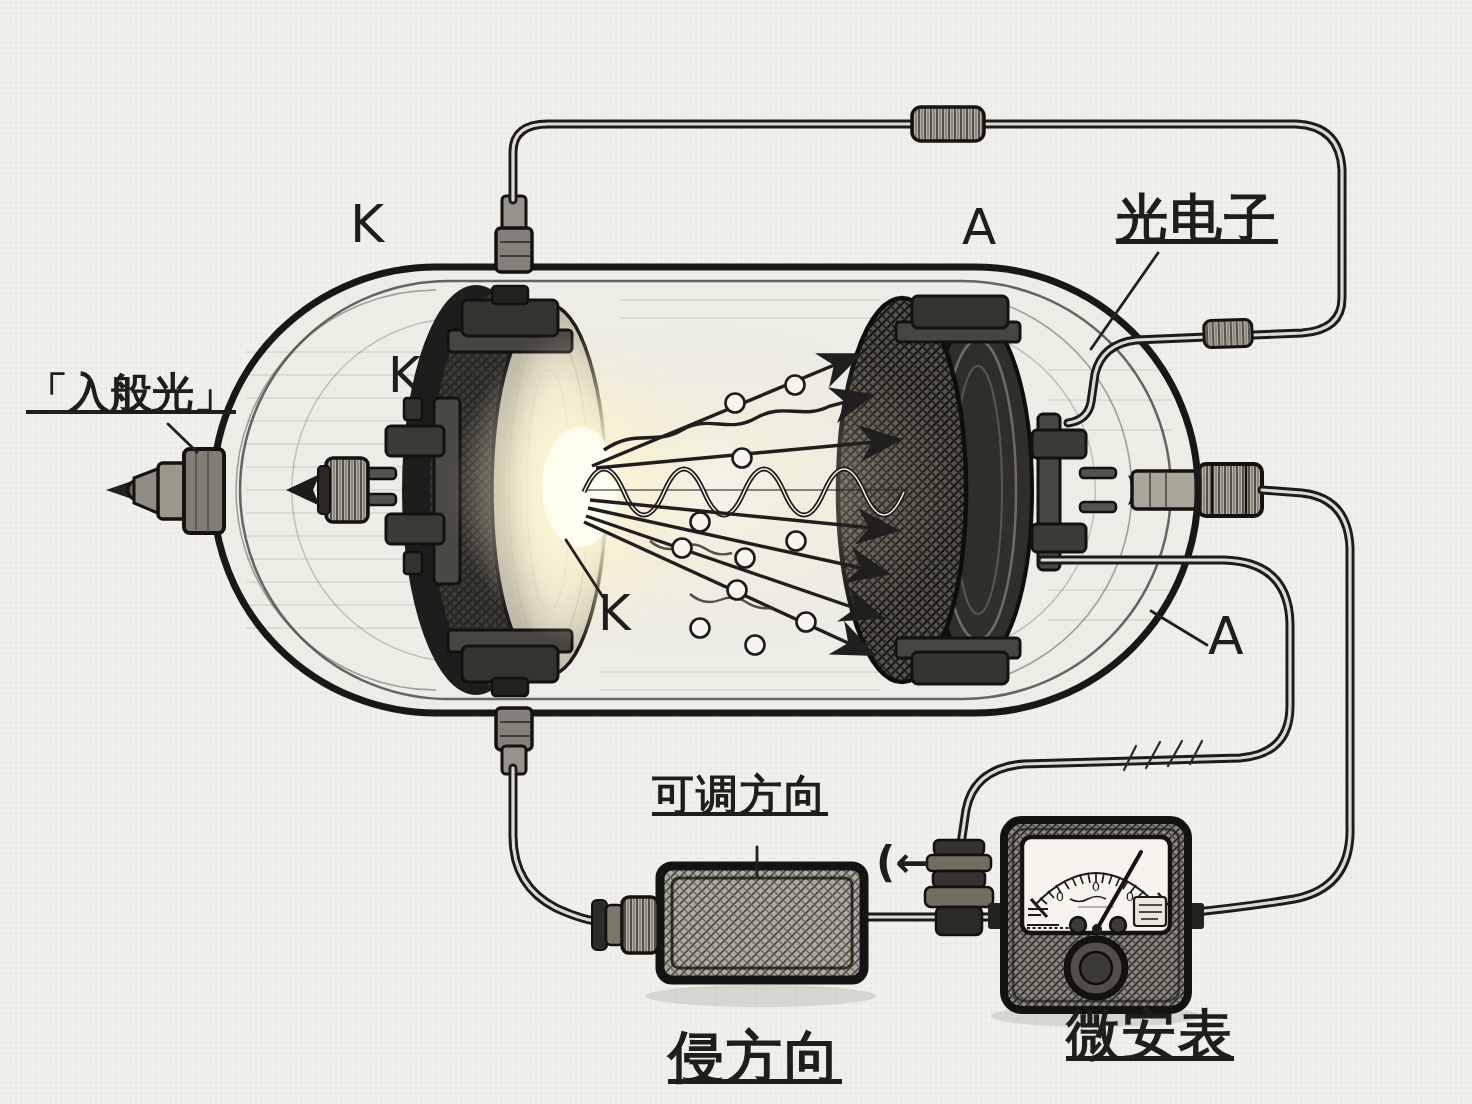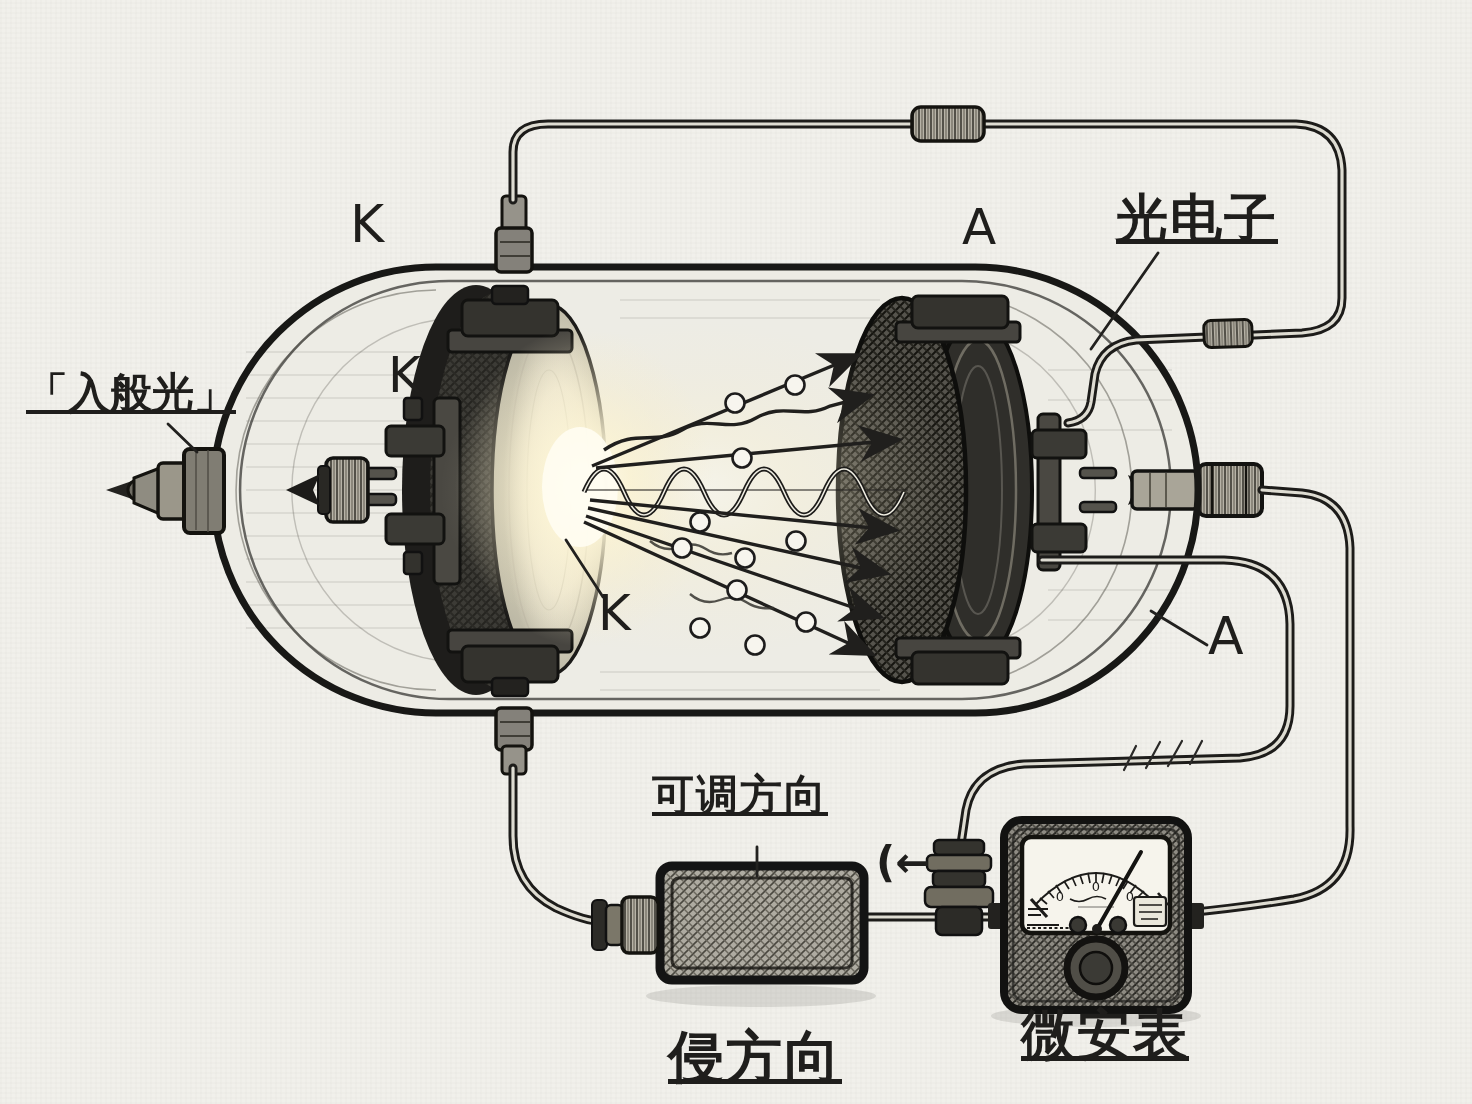--- a/index.html
+++ b/index.html
@@ -283,15 +283,15 @@
 <div class="lbl lt" style="left:350px;top:198px;font-size:52px;">K</div>
 <div class="lbl lt" style="left:962px;top:202px;font-size:50px;">A</div>
 <div class="lbl zh" style="left:1116px;top:192px;font-size:52px;">光电子</div>
 <div class="lbl zh" style="left:26px;top:372px;font-size:42px;letter-spacing:0;">「入般光」</div>
 <div class="lbl lt" style="left:388px;top:350px;font-size:50px;">K</div>
 <div class="lbl lt" style="left:598px;top:588px;font-size:50px;">K</div>
 <div class="lbl lt" style="left:1208px;top:610px;font-size:52px;">A</div>
 <div class="lbl zh" style="left:652px;top:774px;font-size:42px;">可调方向</div>
 <div class="lbl lt" style="left:876px;top:842px;font-size:42px;font-weight:700;">(←</div>
 <div class="lbl zh" style="left:668px;top:1006px;font-size:56px;margin-top:23px;">侵方向</div>
-<div class="lbl zh" style="left:1021px;top:1008px;font-size:54px;">微安表</div>
+<div class="lbl zh" style="left:1066px;top:1008px;font-size:54px;">微安表</div>
 
 </div>
 
 </body></html>

